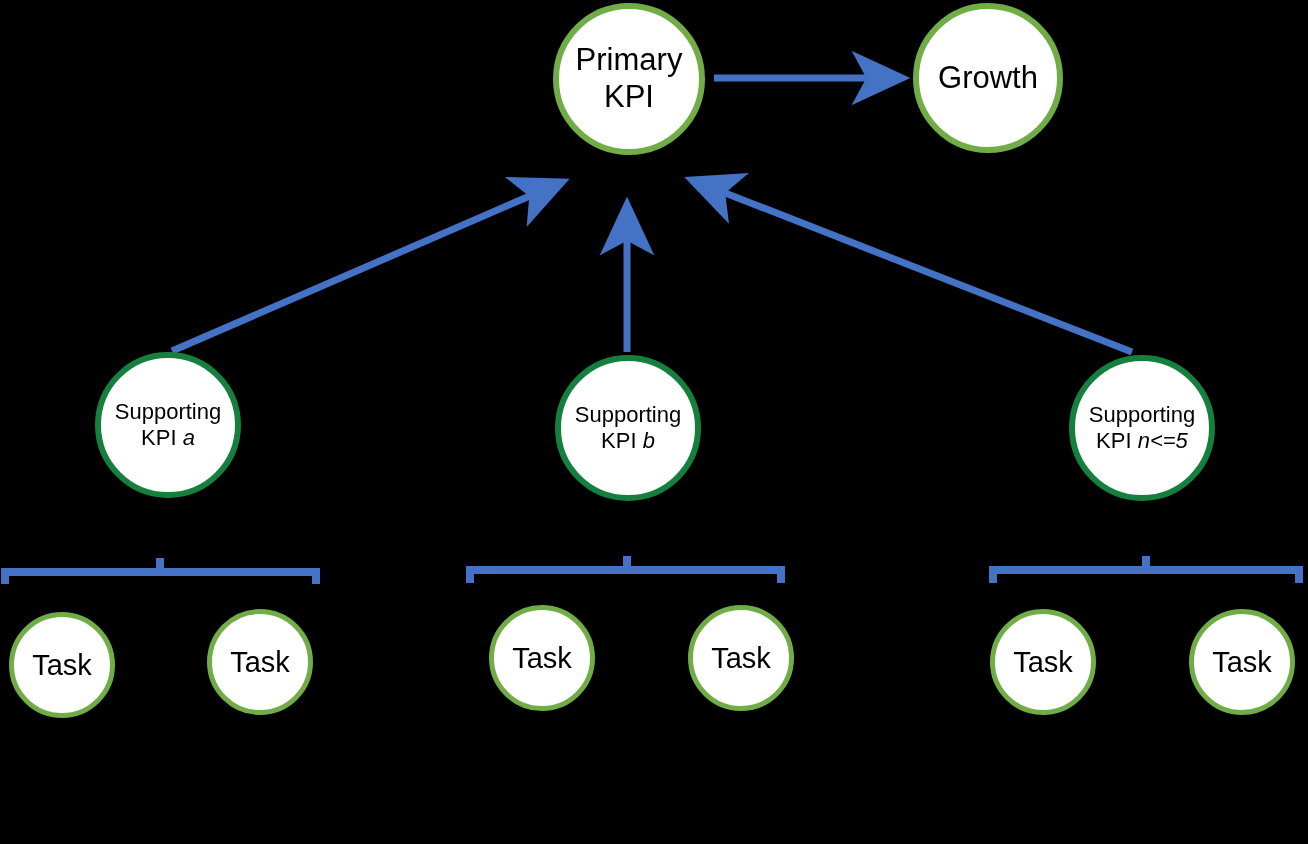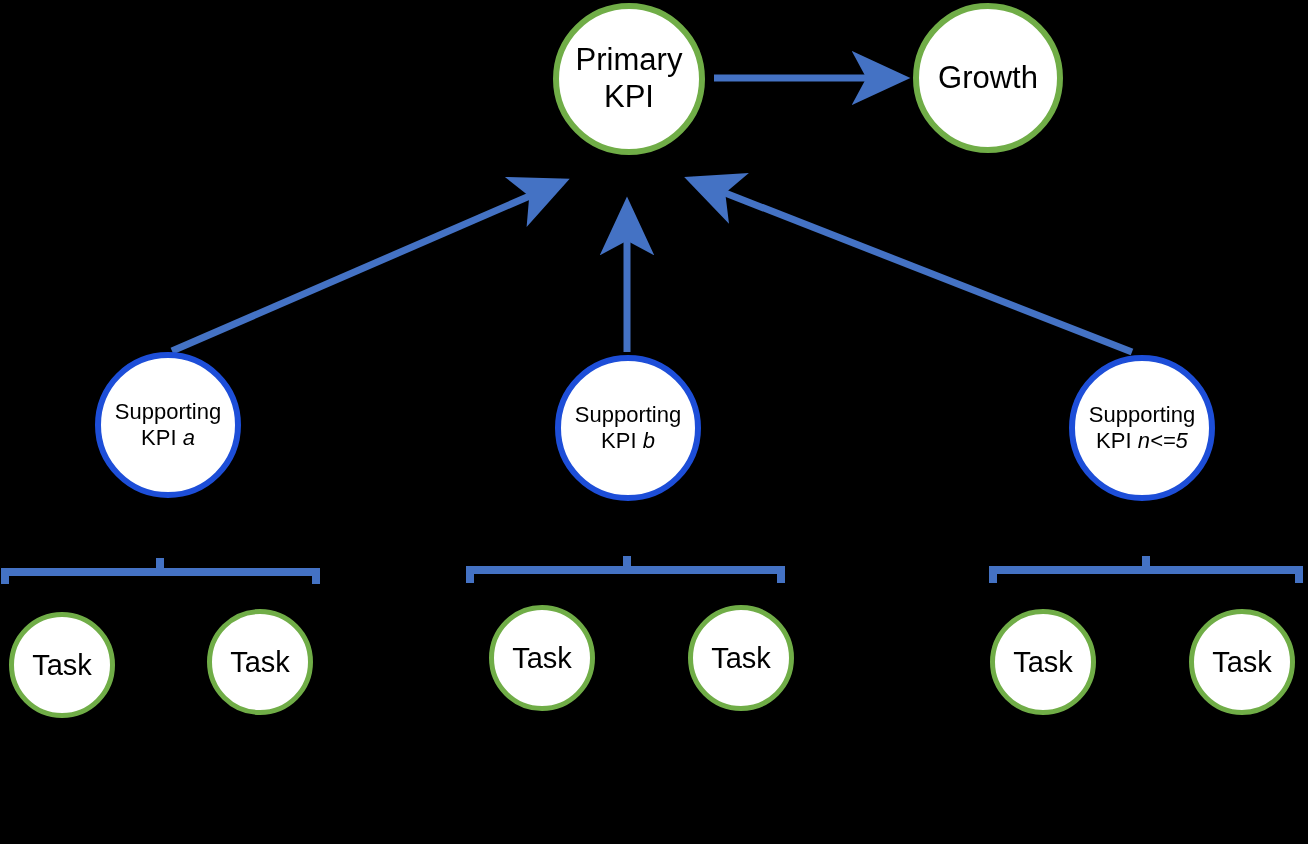--- a/index.html
+++ b/index.html
@@ -9,21 +9,21 @@
   #stage{position:relative;width:1308px;height:844px;background:#000;}
   svg.layer{position:absolute;left:0;top:0;width:1308px;height:844px;}
   .node{position:absolute;border-radius:50%;background:#FFFFFF;
         box-sizing:border-box;display:flex;align-items:center;
         justify-content:center;text-align:center;color:#000000;
         line-height:1.18;z-index:5;}
   .node .lbl{display:block;padding:0 6px;}
   .node .it{font-style:italic;}
   .n-primary{left:553px;top:3px;width:152px;height:152px;border:6px solid #70AD47;font-size:31px;}
   .n-growth{left:913px;top:3px;width:150px;height:150px;border:6px solid #70AD47;font-size:31px;}
-  .n-sup{width:146px;height:146px;border:6px solid #1d4ed8;font-size:22px;}
+  .n-sup{width:146px;height:146px;border:6px solid #15803d;font-size:22px;}
   .n-sup-a{left:95px;top:352px;}
   .n-sup-b{left:555px;top:355px;}
   .n-sup-n{left:1069px;top:355px;}
   .n-task{width:106px;height:106px;border:5px solid #70AD47;font-size:29px;}
   .t1{left:9px;top:612px;}
   .t2{left:207px;top:609px;}
   .t3{left:489px;top:605px;}
   .t4{left:688px;top:605px;}
   .t5{left:990px;top:609px;}
   .t6{left:1189px;top:609px;}

